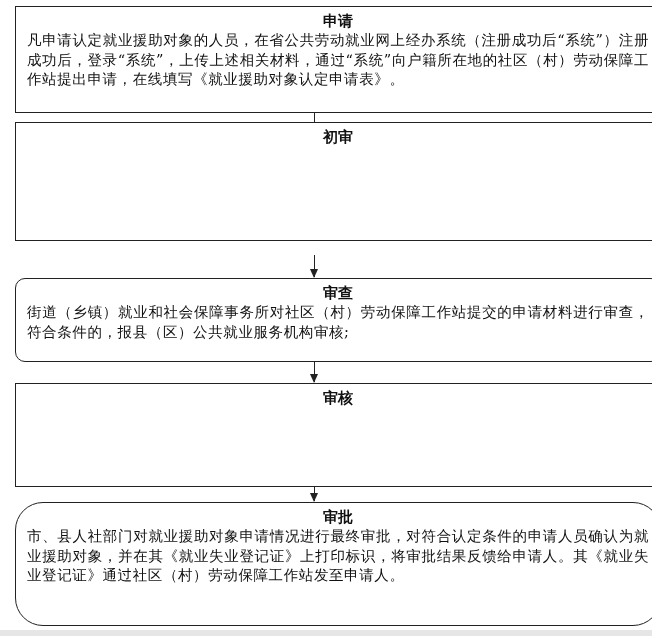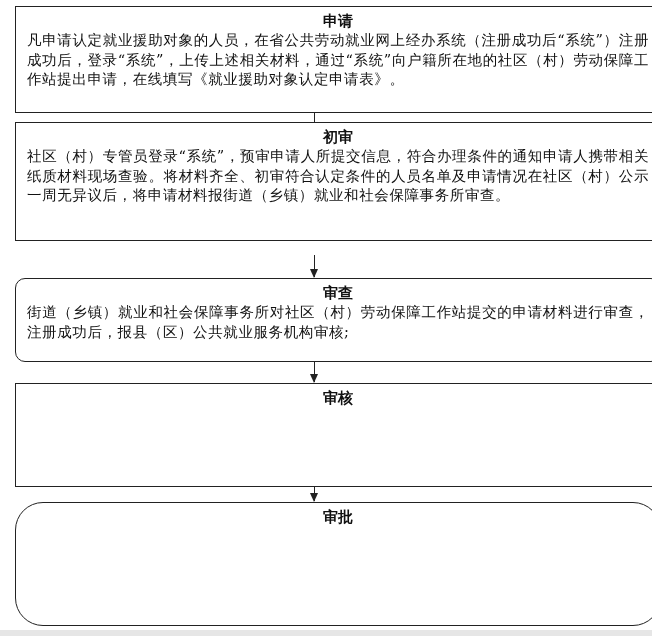--- a/index.html
+++ b/index.html
@@ -19,37 +19,37 @@
 
   <div class="box" style="top:6px; height:107px;">
     <div class="title">申请</div>
     <div class="body">凡申请认定就业援助对象的人员，在省公共劳动就业网上经办系统（注册成功后“系统”）注册成功后，登录“系统”，上传上述相关材料，通过“系统”向户籍所在地的社区（村）劳动保障工作站提出申请，在线填写《就业援助对象认定申请表》。</div>
   </div>
 
   <div class="arrow" style="top:113px; height:22px;"></div>
 
   <div class="box" style="top:122px; height:119px;">
     <div class="title">初审</div>
-    <div class="body">社区（村）专管员登录“系统”，预审申请人所提交信息，符合办理条件的通知申请人携带相关纸质材料现场查验。将材料齐全、初审符合认定条件的人员名单及申请情况在社区（村）公示一周无异议后，将申请材料报街道（乡镇）就业和社会保障事务所审查。</div>
   </div>
 
   <div class="arrow" style="top:255px; height:22px;"></div>
 
   <div class="box" style="top:278px; height:84px;border-radius:10px;">
     <div class="title">审查</div>
-    <div class="body">街道（乡镇）就业和社会保障事务所对社区（村）劳动保障工作站提交的申请材料进行审查，注册成功后，报县（区）公共就业服务机构审核;</div>
+    <div class="body">街道（乡镇）就业和社会保障事务所对社区（村）劳动保障工作站提交的申请材料进行审查，符合条件的，报县（区）公共就业服务机构审核;</div>
   </div>
 
   <div class="arrow" style="top:362px; height:20px;"></div>
 
   <div class="box" style="top:383px; height:104px;">
     <div class="title">审核</div>
   </div>
 
   <div class="arrow" style="top:487px; height:14px;"></div>
 
   <div class="box" style="top:502px; height:124px;border-radius:28px;">
     <div class="title">审批</div>
+    <div class="body">市、县人社部门对就业援助对象申请情况进行最终审批，对符合认定条件的申请人员确认为就业援助对象，并在其《就业失业登记证》上打印标识，将审批结果反馈给申请人。其《就业失业登记证》通过社区（村）劳动保障工作站发至申请人。</div>
   </div>
 
 </div>
 
 <div class="bottom-strip"></div>
 
 </body></html>

